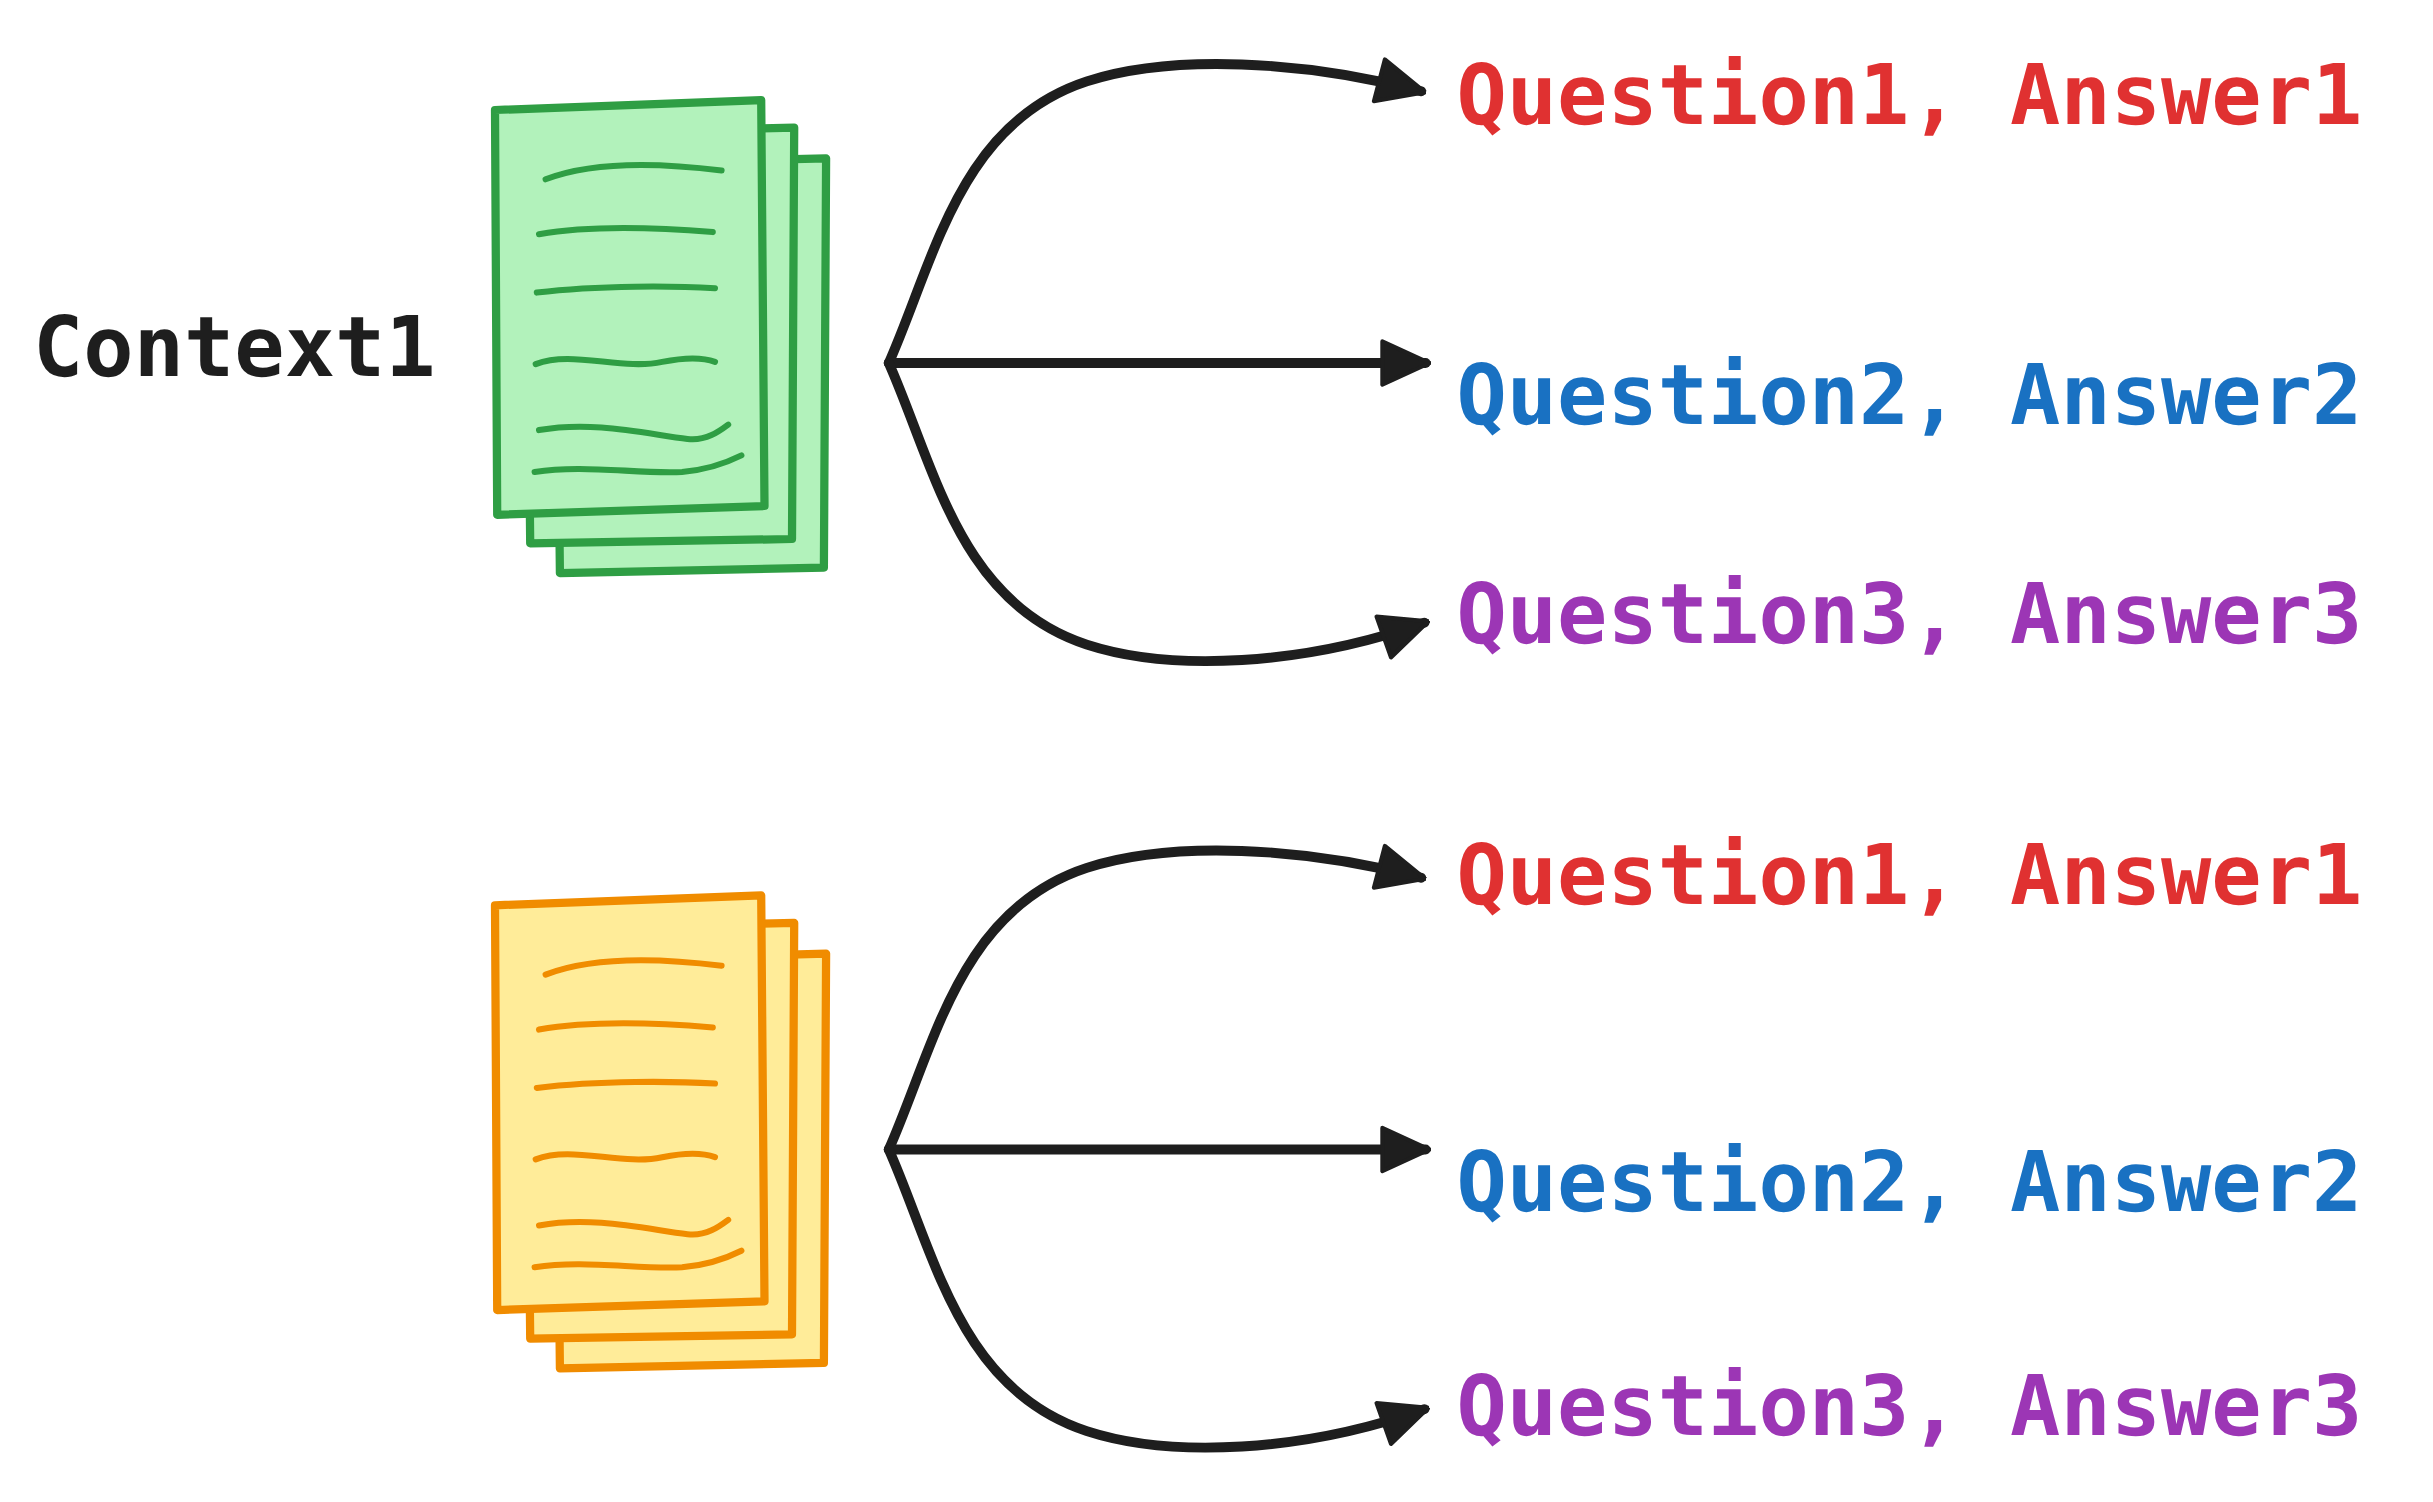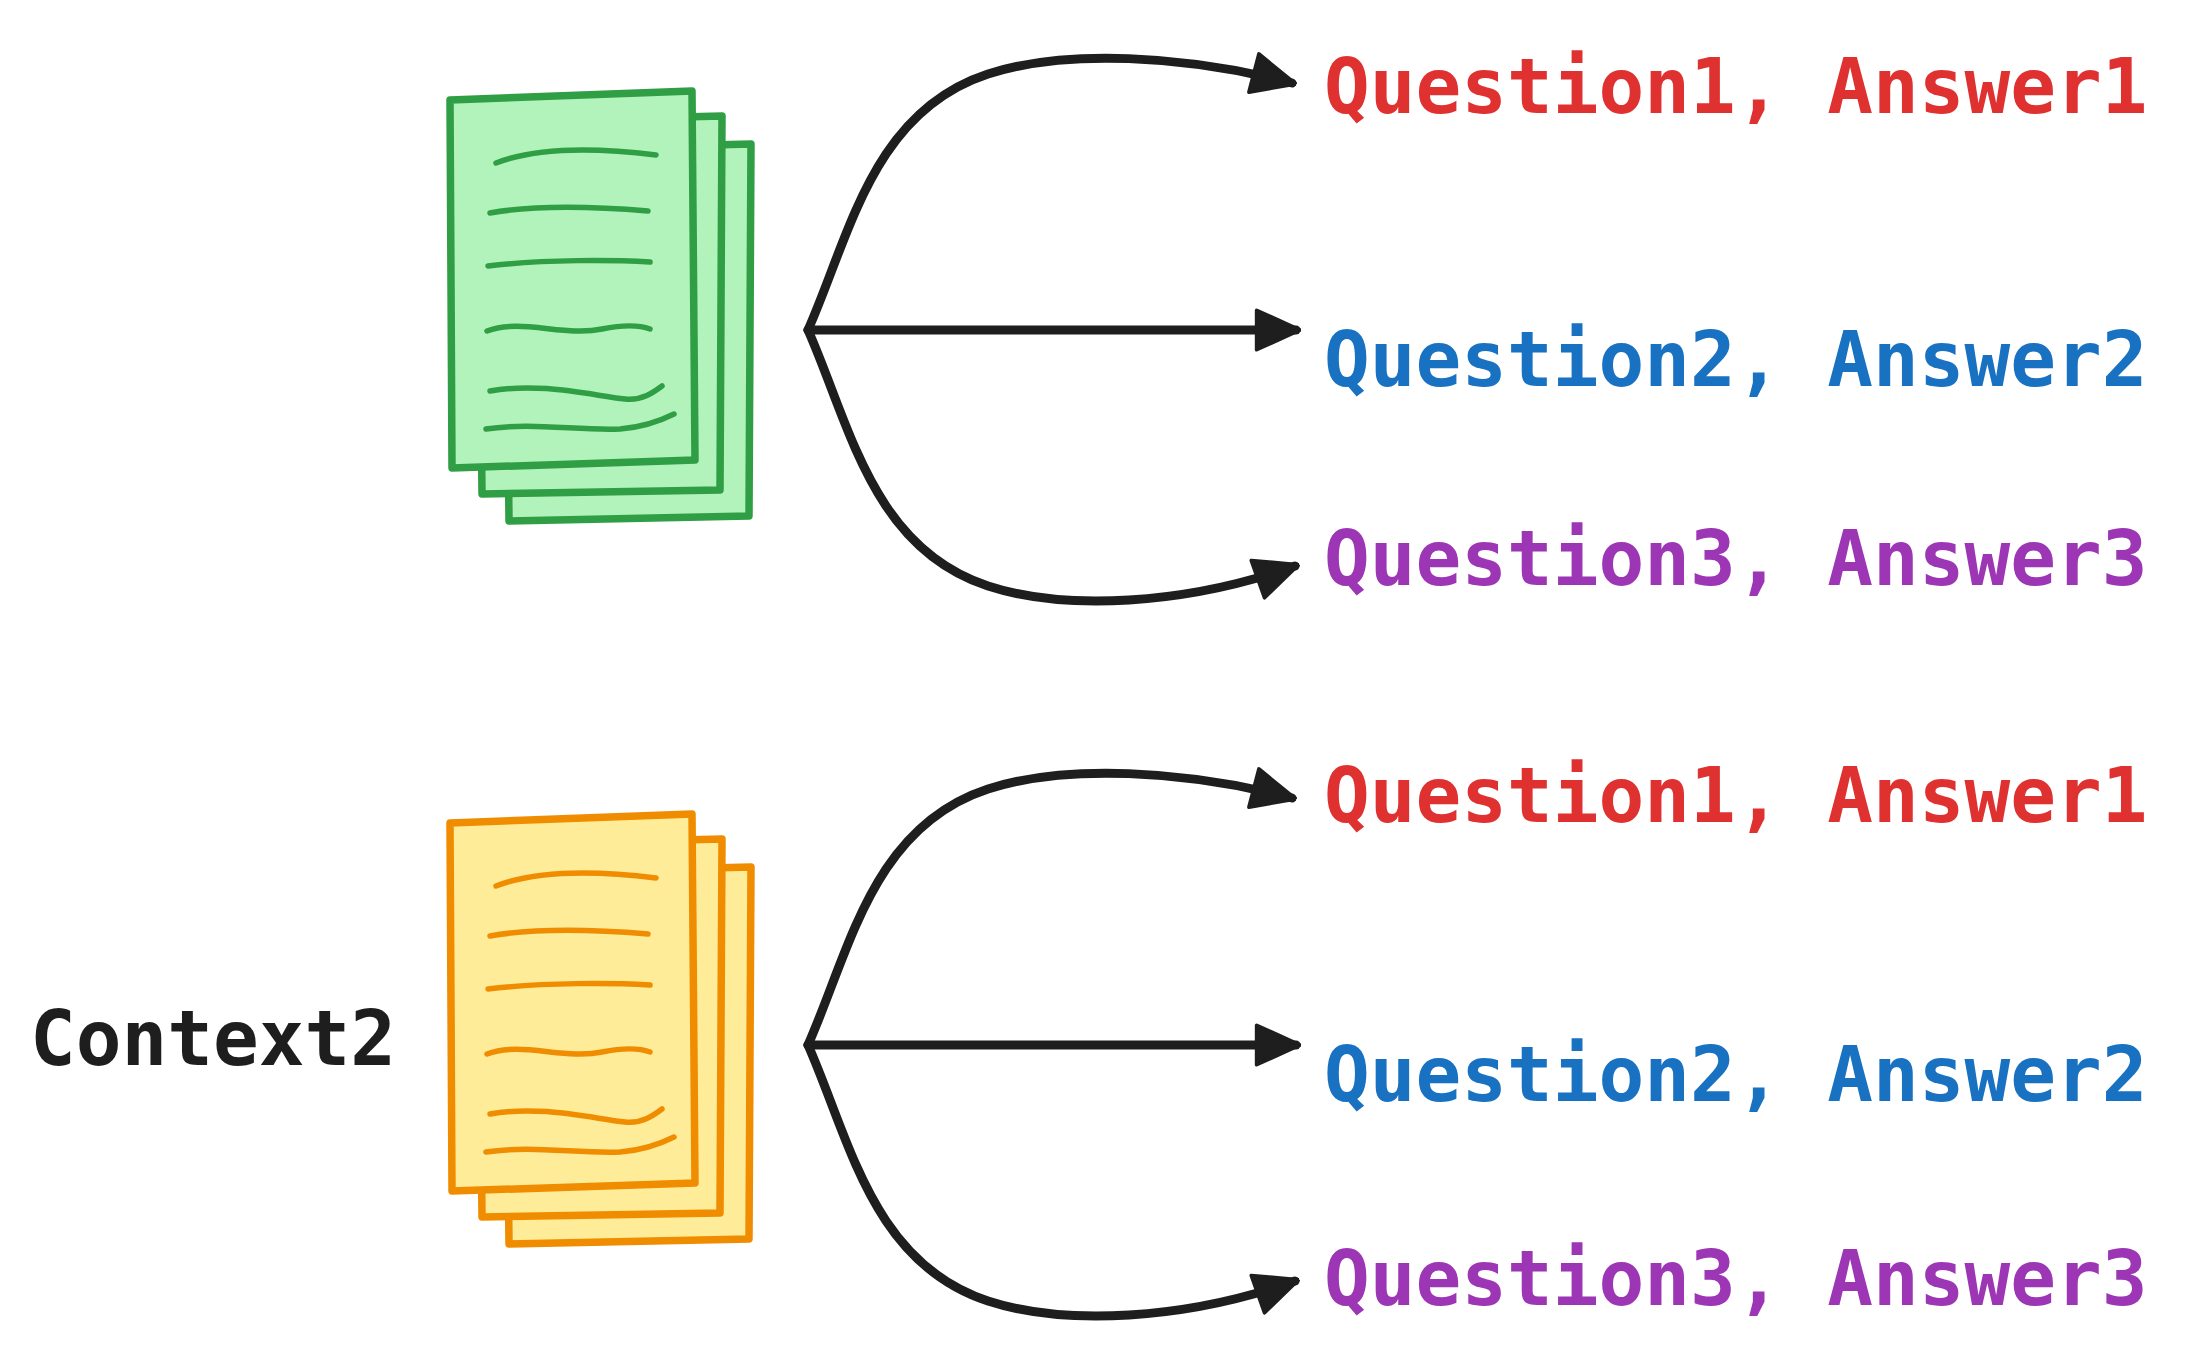--- a/index.html
+++ b/index.html
@@ -62,21 +62,21 @@
       </g>
     </defs>
 
     <use href="#doc-stack" class="stack-green"></use>
     <use href="#arrow-fan"></use>
 
     <use href="#doc-stack" class="stack-yellow" y="723"></use>
     <use href="#arrow-fan" y="715"></use>
   </svg>
 
-  <div class="ctx-label" style="top:1040px">Context2</div>
+  <div class="ctx-label" style="top:317px">Context1</div>
 
   <div class="qa c-red" style="top:88px">Question1, Answer1</div>
   <div class="qa c-blue" style="top:325px">Question2, Answer2</div>
   <div class="qa c-purple" style="top:560px">Question3, Answer3</div>
 
   <div class="qa c-red" style="top:797px">Question1, Answer1</div>
   <div class="qa c-blue" style="top:1040px">Question2, Answer2</div>
   <div class="qa c-purple" style="top:1280px">Question3, Answer3</div>
 </div>
 

